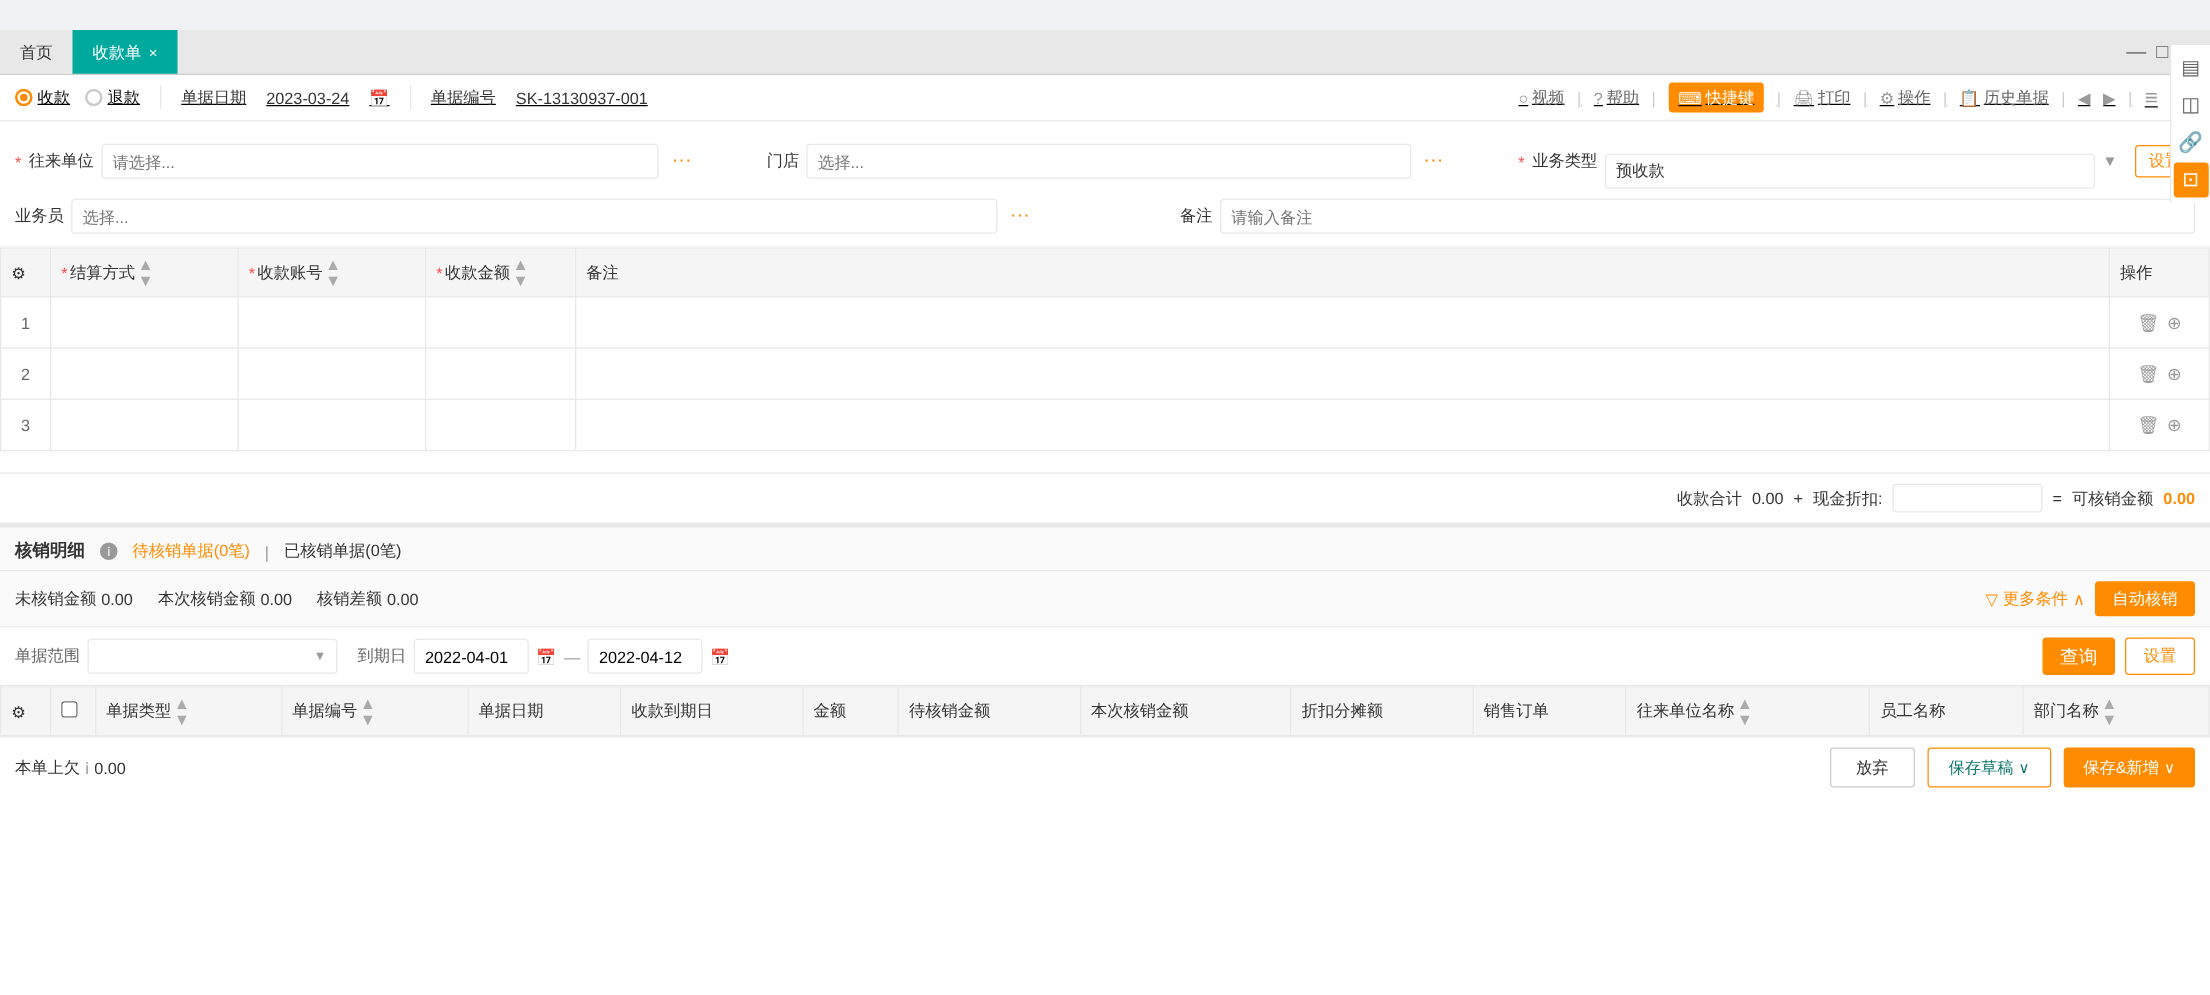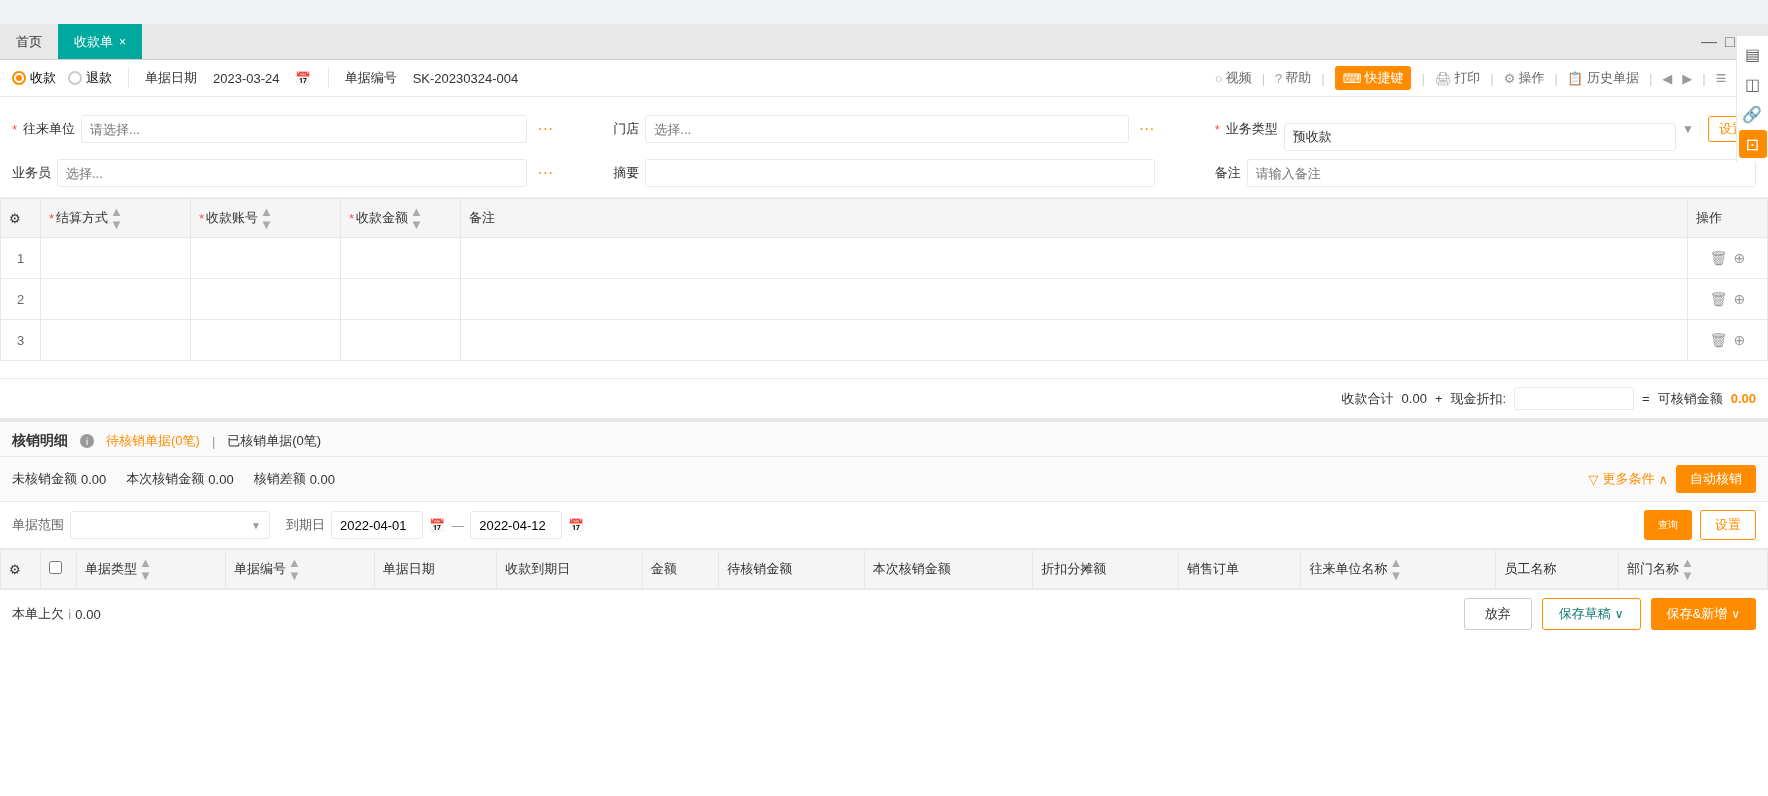--- a/index.html
+++ b/index.html
@@ -11,21 +11,21 @@
     .tab-item.home { background: #e8e8e8; }
     .tab-item.active { background: #00a99d; color: #fff; }
     .tab-close { margin-left: 6px; font-size: 12px; cursor: pointer; }
     .tab-bar-right { margin-left: auto; display: flex; align-items: center; gap: 8px; padding-right: 12px; }
     .tab-bar-right span { cursor: pointer; font-size: 16px; color: #666; }
 
     
     .main-container { background: #fff; margin: 0; padding: 0; height: calc(796px - 36px); display: flex; flex-direction: column; }
 
     
-    .toolbar { display: flex; align-items: center; padding: 6px 12px; border-bottom: 1px solid #e8e8e8; background: #fff; gap: 16px; }
+    .toolbar { display: flex; align-items: center; padding: 6px 12px; border-bottom: 1px solid #e8e8e8; background: #fff; gap: 16px; text-decoration: underline; }
     .radio-group { display: flex; gap: 12px; align-items: center; }
     .radio-item { display: flex; align-items: center; gap: 4px; cursor: pointer; }
     .radio-dot { width: 14px; height: 14px; border-radius: 50%; border: 2px solid #ccc; display: flex; align-items: center; justify-content: center; }
     .radio-dot.active { border-color: #ff8c00; }
     .radio-dot.active::after { content: ''; width: 6px; height: 6px; border-radius: 50%; background: #ff8c00; }
     .toolbar-divider { width: 1px; height: 20px; background: #e8e8e8; }
     .field-label { color: #333; white-space: nowrap; }
     .field-value { color: #333; font-weight: normal; }
     .toolbar-right { margin-left: auto; display: flex; align-items: center; gap: 10px; }
     .toolbar-btn { display: flex; align-items: center; gap: 3px; color: #666; cursor: pointer; font-size: 12px; }
@@ -75,21 +75,21 @@
 
     
     .filter-row { display: flex; align-items: center; padding: 8px 12px; gap: 16px; border-bottom: 1px solid #e8e8e8; background: #fff; }
     .filter-field { display: flex; align-items: center; gap: 6px; }
     .filter-label { color: #666; white-space: nowrap; }
     .filter-select { border: 1px solid #e8e8e8; border-radius: 3px; padding: 4px 8px; font-size: 13px; height: 28px; min-width: 120px; display: flex; align-items: center; justify-content: space-between; cursor: pointer; }
     .filter-input { border: 1px solid #e8e8e8; border-radius: 3px; padding: 4px 8px; font-size: 13px; height: 28px; width: 92px; }
     .date-range { display: flex; align-items: center; gap: 6px; }
     .dash { color: #999; }
     .filter-actions { margin-left: auto; display: flex; gap: 8px; }
-    .query-btn { background: #ff8c00; color: #fff; border: none; padding: 5px 14px; border-radius: 3px; cursor: pointer; font-size: 10px; }
+    .query-btn { background: #ff8c00; color: #fff; border: none; padding: 5px 14px; border-radius: 3px; cursor: pointer; font-size: 15px; }
     .setting-btn { background: #fff; color: #ff8c00; border: 1px solid #ff8c00; padding: 5px 14px; border-radius: 3px; cursor: pointer; font-size: 13px; }
 
     
     .secondary-table-section { overflow: auto; }
     .secondary-table { width: 100%; border-collapse: collapse; }
     .secondary-table th { border: 1px solid #e8e8e8; padding: 6px 8px; text-align: left; font-weight: normal; color: #333; background: #f5f5f5; white-space: nowrap; font-size: 13px; }
 
     
     .bottom-bar { display: flex; align-items: center; padding: 8px 12px; border-top: 1px solid #e8e8e8; background: #fff; gap: 16px; position: relative; }
     .bottom-info { display: flex; align-items: center; gap: 4px; font-size: 13px; color: #333; }
@@ -140,21 +140,21 @@
         <div class="radio-dot"></div>
         <span>退款</span>
       </div>
     </div>
     <div class="toolbar-divider"></div>
     <span class="field-label">单据日期</span>
     <span class="field-value">2023-03-24</span>
     <span style="color:#ff8c00; cursor:pointer;">📅</span>
     <div class="toolbar-divider"></div>
     <span class="field-label">单据编号</span>
-    <span class="field-value">SK-20230324-004</span>
+    <span class="field-value">SK-13130937-001</span>
     <div class="toolbar-right">
       <div class="toolbar-btn">
         <span style="color:#999;">○</span>
         <span>视频</span>
       </div>
       <span class="toolbar-sep">|</span>
       <div class="toolbar-btn">
         <span style="color:#999;">?</span>
         <span>帮助</span>
       </div>
@@ -215,24 +215,20 @@
     </div>
     <div class="form-row">
 
       <div class="form-field" style="flex:2;">
         <label>业务员</label>
         <input class="form-input" type="text" placeholder="选择..." style="">
         <span class="more-btn">···</span>
       </div>
       <div style="width:60px;"></div>
 
-      <div class="form-field" style="flex:2;">
-        <label>摘要</label>
-        <input class="form-input" type="text" style="">
-      </div>
       <div style="width:60px;"></div>
 
       <div class="form-field" style="flex:2;">
         <label>备注</label>
         <input class="form-input" type="text" placeholder="请输入备注" style="">
       </div>
     </div>
   </div>
 
   <div class="table-section" style="max-height:180px; overflow:auto;">

